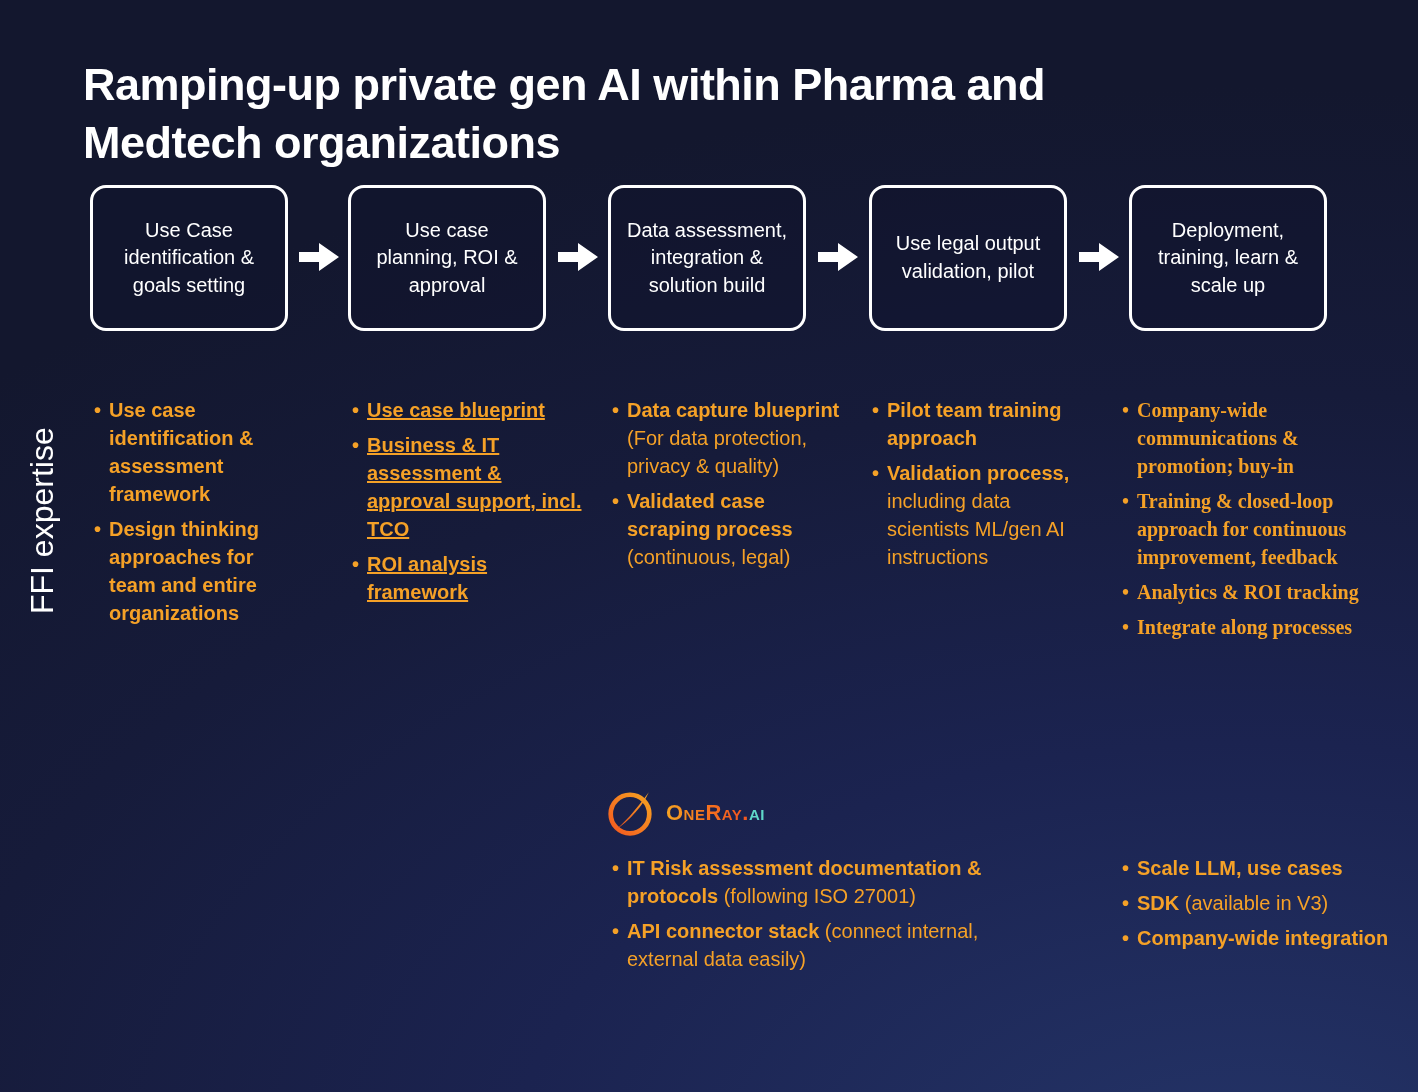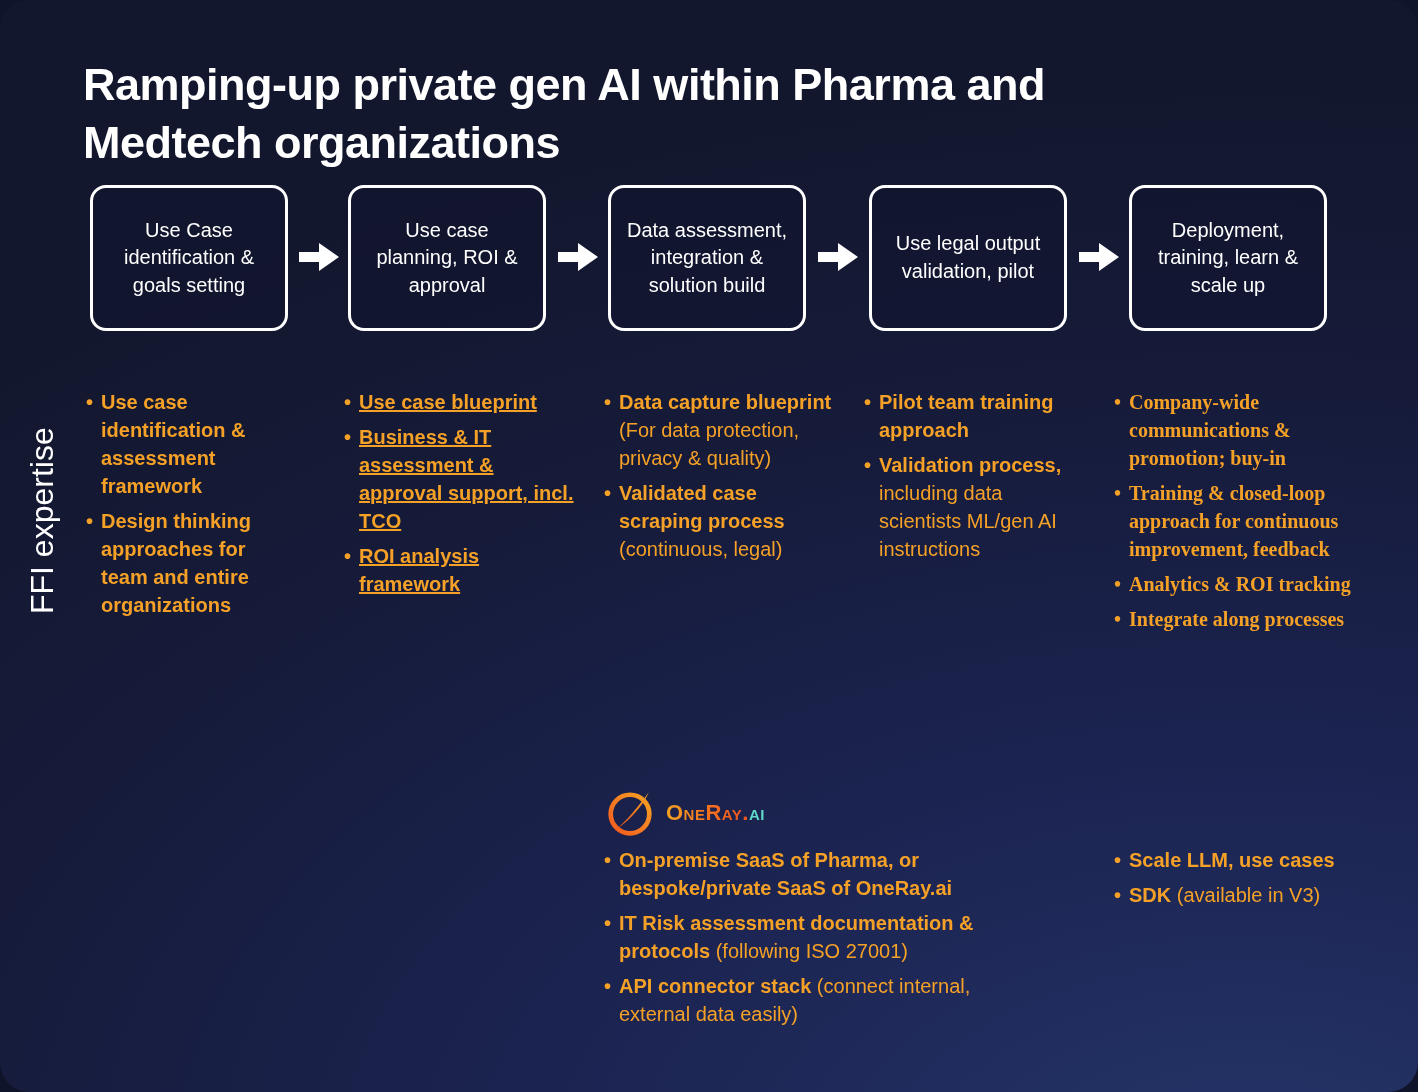--- a/index.html
+++ b/index.html
@@ -5,21 +5,20 @@
   html,body{margin:0;padding:0;}
   body{
     font-family:"Liberation Sans", sans-serif;
     background:#10142a;
   }
   .slide{
     position:relative;
     width:1418px;height:1092px;
     overflow:hidden;
     background:radial-gradient(130% 100% at 88% 108%, #243468 0%, #1b2350 40%, #161b3a 72%, #13172e 100%);
-    border-radius:30px;
   }
   .page-title{
     position:absolute;left:83px;top:26px;width:1150px;
     color:#ffffff;font-size:45px;font-weight:bold;line-height:1.28;
     letter-spacing:-0.5px;
   }
   
   .step-box{
     position:absolute;top:185px;width:198px;height:146px;
     border:3px solid #ffffff;border-radius:16px;
@@ -35,21 +34,21 @@
   }
   
   .side-label{
     position:absolute;left:24px;top:614px;
     width:228px;height:46px;
     transform:rotate(-90deg);transform-origin:0 0;
     color:#ffffff;font-size:32px;white-space:nowrap;
   }
   
   ul.bullets{
-    position:absolute;margin:0;padding:0;list-style:none;
+    position:absolute;margin:8px;padding:0;list-style:none;
     color:#F5A127;font-size:20px;line-height:1.4;
   }
   ul.bullets li{
     position:relative;padding-left:15px;margin-bottom:7px;
   }
   ul.bullets li::before{
     content:"\2022";position:absolute;left:0;top:0;
     color:#F5A127;font-weight:bold;
   }
   .seg-bold{font-weight:bold;}
@@ -157,22 +156,22 @@
       <path d="M7 41 C16 34 28 21 41 3 C36 15 24 29 7 41 Z" fill="url(#swooshGrad)"></path>
     </svg>
     <div class="oneray-wordmark">
       <span class="word-main">OneRay</span>
         <span class="word-dot">.</span>
         <span class="word-suffix">ai</span>
     </div>
   </div>
 
   <ul class="bullets col-oneray">
-      <li><span class="seg-bold">On-premise SaaS of Pharma, or bespoke/private SaaS of OneRay.ai</span></li>
       <li><span class="seg-bold">IT Risk assessment documentation &amp; protocols </span><span class="seg-regular">(following ISO 27001)</span></li>
       <li><span class="seg-bold">API connector stack </span><span class="seg-regular">(connect internal, external data easily)</span></li>
     </ul>
   <ul class="bullets col-5b">
       <li><span class="seg-bold">Scale LLM, use cases</span></li>
       <li><span class="seg-bold">SDK </span><span class="seg-regular">(available in V3)</span></li>
+      <li><span class="seg-bold">Company-wide integration</span></li>
     </ul>
 
 </div>
 
 </body></html>

